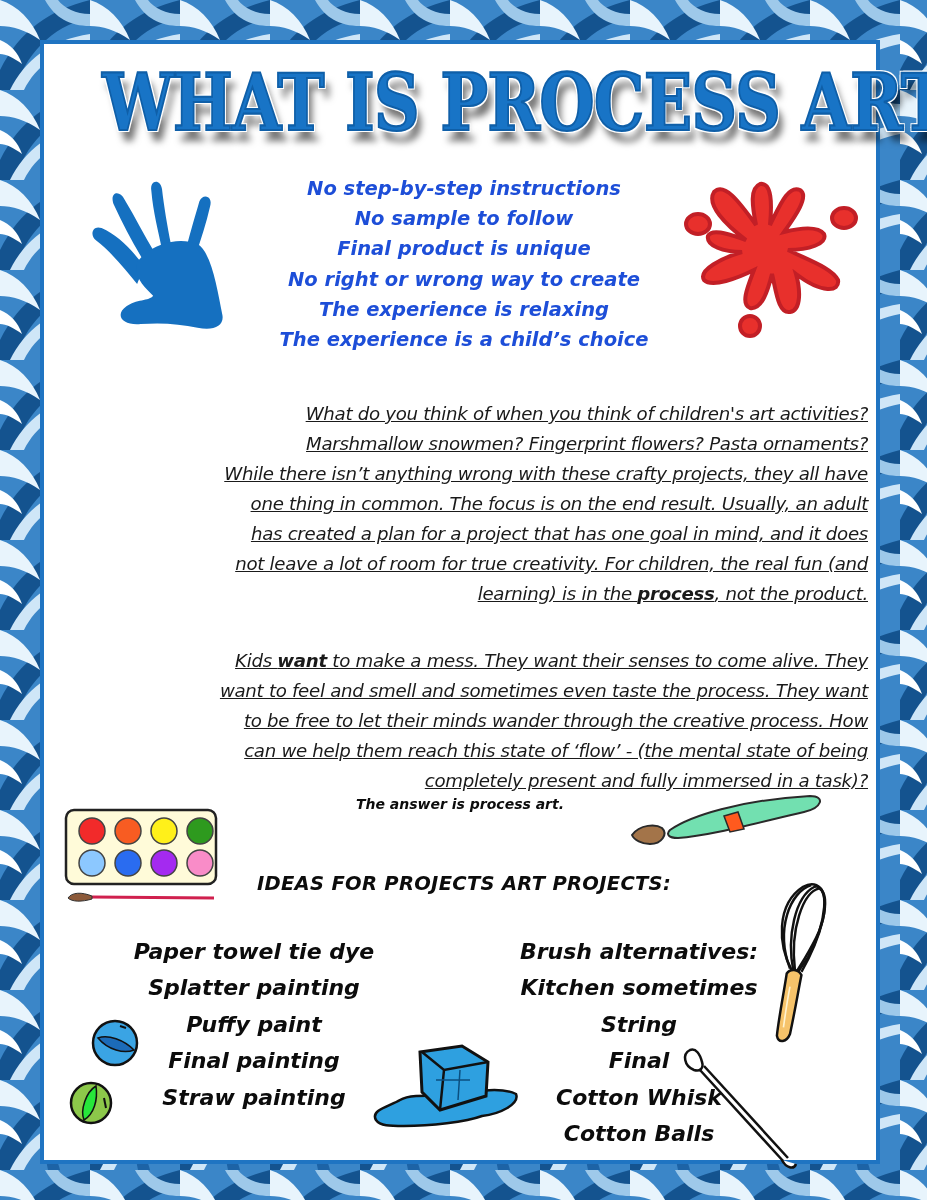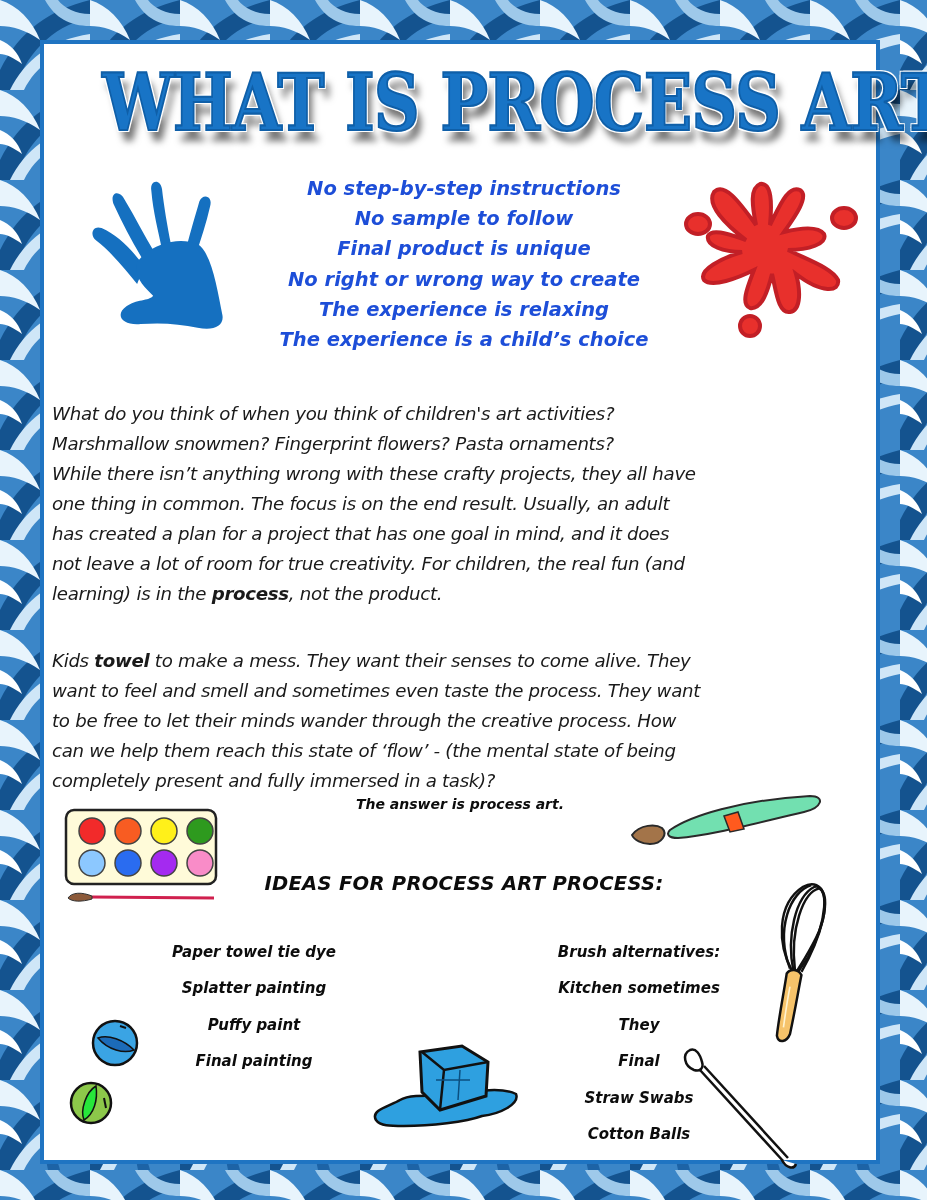--- a/index.html
+++ b/index.html
@@ -24,41 +24,42 @@
     transform: scaleX(0.86) scaleY(1.05);
     white-space: nowrap;
   }
   .principles {
     position: absolute; left: 180px; width: 480px; top: 130px; text-align: center;
     font-family: "DejaVu Sans", sans-serif; font-style: italic; font-weight: bold;
     font-size: 19.5px; line-height: 30.2px; color: #1d4ed8;
   }
   .principles div { white-space: nowrap; }
   .para {
-    position: absolute; left: 8px; right: 8px; text-align: left;
+    position: absolute; left: 8px; right: 8px; text-align: right;
     font-family: "DejaVu Sans", sans-serif; font-style: italic;
     font-size: 18.2px; line-height: 30px; color: #1a1a1a;
     letter-spacing: -0.3px;
+    text-decoration: underline;
   }
   .para .line { white-space: nowrap; }
   .para b { font-weight: bold; }
   .p1 { top: 355px; }
   .p2 { top: 602px; }
   .answer {
     position: absolute; left: 0; right: 0; top: 752px; text-align: center;
     font-style: italic; font-weight: bold; font-size: 14px; color: #0c0c0c;
   }
   .ideas-heading {
     position: absolute; left: 150px; width: 540px; top: 828px; text-align: center;
     font-style: italic; font-weight: bold; font-size: 19.5px; color: #0c0c0c;
     letter-spacing: 0.3px; white-space: nowrap;
   }
   .col {
     position: absolute; top: 890px; text-align: center;
-    font-style: italic; font-weight: bold; font-size: 15px; line-height: 36.4px; color: #0c0c0c;
+    font-style: italic; font-weight: bold; font-size: 22px; line-height: 36.4px; color: #0c0c0c;
   }
   .col div { white-space: nowrap; }
   .col-left { left: 70px; width: 280px; }
   .col-right { left: 460px; width: 270px; }
   .clip { position: absolute; }
 </style>
 </head>
 <body>
 
 <svg class="bg-pattern" width="927" height="1200" viewBox="0 0 927 1200">
@@ -112,21 +113,21 @@
     <div class="line">What do you think of when you think of children's art activities?</div>
     <div class="line">Marshmallow snowmen?  Fingerprint flowers?  Pasta ornaments?</div>
     <div class="line">While there isn’t anything wrong with these crafty projects, they all have</div>
     <div class="line">one thing in common. The focus is on the end result. Usually, an adult</div>
     <div class="line">has created a plan for a project that has one goal in mind, and it does</div>
     <div class="line">not leave a lot of room for true creativity. For children, the real fun (and</div>
     <div class="line"><span>learning) is in the </span><b>process</b><span>, not the product.</span></div>
   </div>
 
   <div class="para p2">
-    <div class="line"><span>Kids </span><b>towel</b><span> to make a mess. They want their senses to come alive.  They</span></div>
+    <div class="line"><span>Kids </span><b>want</b><span> to make a mess. They want their senses to come alive.  They</span></div>
     <div class="line">want to feel and smell and sometimes even taste the process. They want</div>
     <div class="line">to be free to let their minds wander through the creative process. How</div>
     <div class="line">can we help them reach this state of ‘flow’ -  (the mental state of being</div>
     <div class="line">completely present and fully immersed in a task)?</div>
   </div>
 
   <div class="answer">The answer is process art.</div>
 
   <svg class="clip" style="left:18px;top:762px" width="160" height="98" viewBox="0 0 160 98">
     <rect x="4" y="4" width="150" height="74" rx="8" fill="#fffbd9" stroke="#222" stroke-width="2.5"></rect>
@@ -143,46 +144,47 @@
     <line x1="30" y1="91" x2="152" y2="92" stroke="#d0204e" stroke-width="3"></line>
     <path d="M6 92 C10 86 20 86 30 90 L30 93 C20 96 10 96 6 92 Z" fill="#8c5a3a" stroke="#333" stroke-width="1"></path>
   </svg>
 
   <svg class="clip" style="left:576px;top:746px" width="210" height="60" viewBox="0 0 210 60">
     <path d="M12 45 C20 34 36 34 42 38 C48 44 42 54 30 54 C22 54 14 50 12 45 Z" fill="#a37449" stroke="#2a2a2a" stroke-width="2"></path>
     <path d="M50 40 C70 26 120 10 190 6 C206 6 202 18 184 22 C140 32 90 46 58 48 C48 48 46 44 50 40 Z" fill="#72e0b0" stroke="#2a2a2a" stroke-width="2"></path>
     <path d="M104 26 L118 22 L124 39 L110 42 Z" fill="#ff5a1e" stroke="#2a2a2a" stroke-width="1.5"></path>
   </svg>
 
-  <div class="ideas-heading">IDEAS FOR PROCESS ART PROCESS:</div>
+  <div class="ideas-heading">IDEAS FOR PROJECTS ART PROJECTS:</div>
 
   <svg class="clip" style="left:710px;top:828px" width="90" height="180" viewBox="0 0 110 220">
     <g fill="none" stroke="#111" stroke-width="3">
       <path d="M46 120 C30 90 26 40 60 18 C86 4 96 40 76 80 C66 100 58 112 52 122"></path>
       <path d="M48 120 C40 80 50 30 74 18 C92 14 90 60 66 104 L54 122"></path>
       <path d="M50 120 C44 70 60 24 80 20 C96 30 82 80 58 122"></path>
       <path d="M44 118 C26 70 44 24 70 16"></path>
     </g>
     <path d="M40 124 C36 150 30 180 28 200 C30 210 40 208 44 198 C50 170 54 146 58 126 C54 118 44 118 40 124 Z" fill="#f6c36a" stroke="#111" stroke-width="3"></path>
     <path d="M44 140 C40 160 38 176 36 190" stroke="#fff3d0" stroke-width="2" fill="none"></path>
   </svg>
 
   <div class="col col-left">
     <div>Paper towel tie dye</div>
     <div>Splatter painting</div>
     <div>Puffy paint</div>
     <div>Final painting</div>
+    <div>Straw painting</div>
   </div>
 
   <div class="col col-right">
     <div>Brush alternatives:</div>
     <div>Kitchen sometimes</div>
-    <div>They</div>
+    <div>String</div>
     <div>Final</div>
-    <div>Straw Swabs</div>
+    <div>Cotton Whisk</div>
     <div>Cotton Balls</div>
   </div>
 
   <svg class="clip" style="left:46px;top:974px" width="50" height="50" viewBox="0 0 50 50">
     <circle cx="25" cy="25" r="22" fill="#3aa4e4" stroke="#111" stroke-width="2.5"></circle>
     <path d="M8 20 C18 16 34 22 44 32 C34 36 18 32 8 20 Z" fill="#1c6bb8" stroke="#111" stroke-width="1.5"></path>
     <path d="M30 8 L36 10" stroke="#111" stroke-width="2"></path>
   </svg>
   <svg class="clip" style="left:24px;top:1036px" width="46" height="46" viewBox="0 0 46 46">
     <circle cx="23" cy="23" r="20" fill="#8cc84a" stroke="#111" stroke-width="2.5"></circle>

